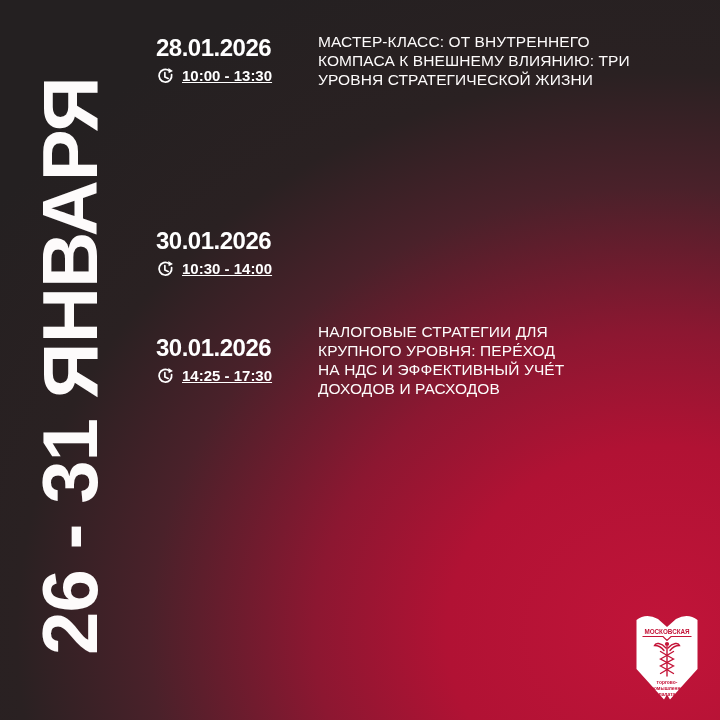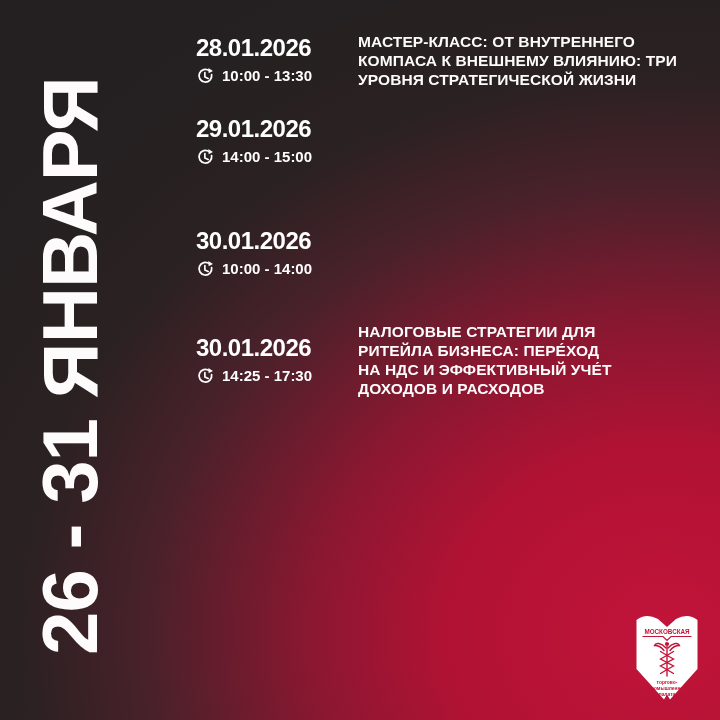--- a/index.html
+++ b/index.html
@@ -21,31 +21,31 @@
     transform:translate(-50%,-50%) rotate(-90deg);
     white-space:nowrap;
     font-size:78px;font-weight:800;letter-spacing:-1px;
     color:#fdfbfb;
   }
   
   .event{
     position:absolute;left:152px;width:534px;
     display:flex;align-items:center;
   }
-  .event .when{width:166px;flex:0 0 166px;padding-left:4px;box-sizing:border-box;margin-left:40px;}
+  .event .when{width:166px;flex:0 0 166px;padding-left:4px;box-sizing:border-box;}
   .date{
     font-size:24px;font-weight:800;letter-spacing:-0.5px;line-height:1.05;
     color:#ffffff;
   }
-  .time-row{display:flex;align-items:center;gap:7px;margin-top:5px;}
+  .time-row{display:flex;align-items:center;gap:7px;margin-top:5px;text-decoration:underline;}
   .time-row svg{display:block;}
   .time{font-size:15px;font-weight:700;letter-spacing:0;}
   .title{
     flex:1;
-    font-size:15.5px;font-weight:700;line-height:19px;
+    font-size:15.5px;font-weight:400;line-height:19px;
     letter-spacing:0.1px;white-space:pre-line;
     color:#fdfbfb;
   }
   #ev1{top:26px;height:68px;}
   #ev2{top:98px;height:86px;}
   #ev3{top:204px;height:98px;}
   #ev4{top:318px;height:84px;}
   
   .logo{position:absolute;left:632px;top:612px;width:70px;height:94px;}
   .logo svg{display:block;width:70px;height:94px;}
@@ -73,67 +73,54 @@
         </span>
         <span class="time">10:00 - 13:30</span>
       </div>
     </div>
     <div class="title">МАСТЕР-КЛАСС: ОТ ВНУТРЕННЕГО
 КОМПАСА К ВНЕШНЕМУ ВЛИЯНИЮ: ТРИ
 УРОВНЯ СТРАТЕГИЧЕСКОЙ ЖИЗНИ</div>
   </div>
 
   <div class="event" id="ev2">
-    <div class="when">
-      <div class="date">29.01.2026</div>
-      <div class="time-row">
-        <span>
-          <svg width="19" height="19" viewBox="0 0 24 24">
-            <path d="M19.73,10.93 A8,8 0 1 1 16.7,5.9" fill="none" stroke="#ffffff" stroke-width="2.2" stroke-linecap="round"></path>
-            <path d="M15.6,2.6 L21.4,6.3 L16.0,9.1 Z" fill="#ffffff"></path>
-            <path d="M11.2,8.3 L11.2,13.8 L15.4,15.8" fill="none" stroke="#ffffff" stroke-width="2.1" stroke-linecap="round" stroke-linejoin="round"></path>
-          </svg>
-        </span>
-        <span class="time">14:00 - 15:00</span>
-      </div>
-    </div>
   </div>
 
   <div class="event" id="ev3">
     <div class="when">
       <div class="date">30.01.2026</div>
       <div class="time-row">
         <span>
           <svg width="19" height="19" viewBox="0 0 24 24">
             <path d="M19.73,10.93 A8,8 0 1 1 16.7,5.9" fill="none" stroke="#ffffff" stroke-width="2.2" stroke-linecap="round"></path>
             <path d="M15.6,2.6 L21.4,6.3 L16.0,9.1 Z" fill="#ffffff"></path>
             <path d="M11.2,8.3 L11.2,13.8 L15.4,15.8" fill="none" stroke="#ffffff" stroke-width="2.1" stroke-linecap="round" stroke-linejoin="round"></path>
           </svg>
         </span>
-        <span class="time">10:00 - 14:00</span>
+        <span class="time">10:30 - 14:00</span>
       </div>
     </div>
   </div>
 
   <div class="event" id="ev4">
     <div class="when">
       <div class="date">30.01.2026</div>
       <div class="time-row">
         <span>
           <svg width="19" height="19" viewBox="0 0 24 24">
             <path d="M19.73,10.93 A8,8 0 1 1 16.7,5.9" fill="none" stroke="#ffffff" stroke-width="2.2" stroke-linecap="round"></path>
             <path d="M15.6,2.6 L21.4,6.3 L16.0,9.1 Z" fill="#ffffff"></path>
             <path d="M11.2,8.3 L11.2,13.8 L15.4,15.8" fill="none" stroke="#ffffff" stroke-width="2.1" stroke-linecap="round" stroke-linejoin="round"></path>
           </svg>
         </span>
         <span class="time">14:25 - 17:30</span>
       </div>
     </div>
     <div class="title">НАЛОГОВЫЕ СТРАТЕГИИ ДЛЯ
-РИТЕЙЛА БИЗНЕСА: ПЕРЕ́ХОД
+КРУПНОГО УРОВНЯ: ПЕРЕ́ХОД
 НА НДС И ЭФФЕКТИВНЫЙ УЧЕ́Т
 ДОХОДОВ И РАСХОДОВ</div>
   </div>
 
   <div class="logo">
     <svg viewBox="0 0 70 94">
       <path d="M35,15 L26,7 Q14,0.5 4.5,8 L4.5,57 L32,87.5 L35,82.5 L38,87.5 L65.5,57 L65.5,8 Q56,0.5 44,7 Z" fill="#ffffff"></path>
       <text x="35" y="21.5" text-anchor="middle" font-size="6.3" fill="#c41337">МОСКОВСКАЯ</text>
       <path d="M10.5,24.5 L31,24.5 L35,28.5 L39,24.5 L59.5,24.5" fill="none" stroke="#c41337" stroke-width="1.2"></path>
       <g stroke="#c41337" fill="none" stroke-width="1.4" stroke-linecap="round">

